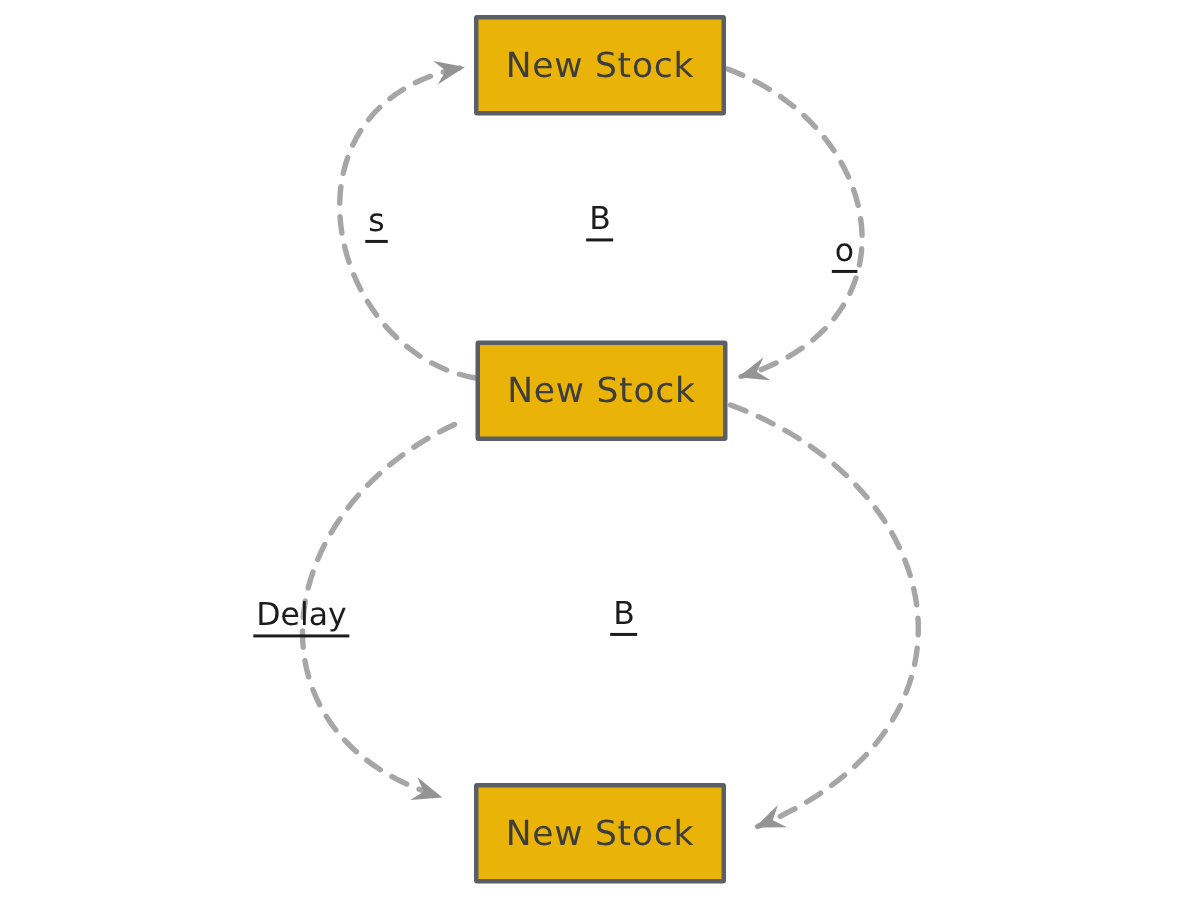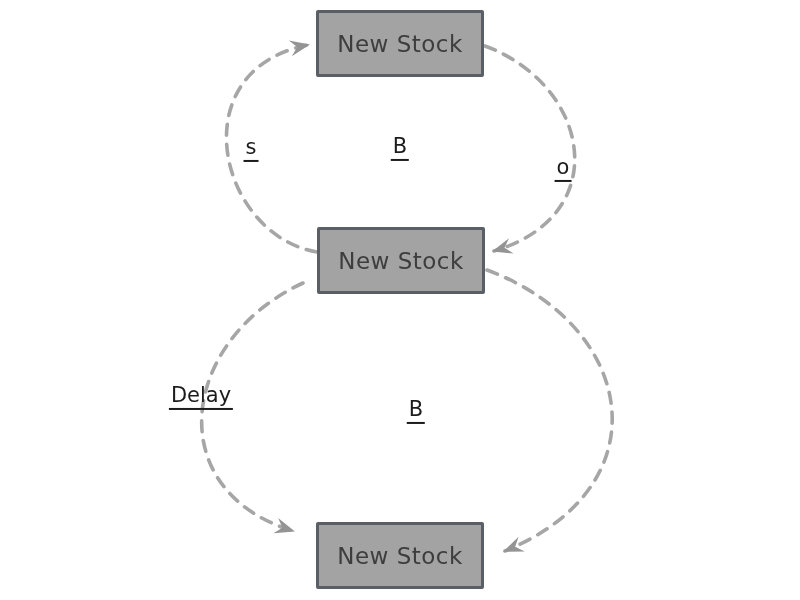--- a/index.html
+++ b/index.html
@@ -21,21 +21,21 @@
     stroke: #a6a6a6;
     stroke-width: 3.6;
     stroke-dasharray: 11 9;
     stroke-linecap: round;
   }
   .node {
     position: absolute;
     width: 168px;
     height: 67px;
     box-sizing: border-box;
-    background: #a3a3a3;
+    background: #eab308;
     border: 3px solid #595f64;
     border-radius: 2px;
     display: flex;
     align-items: center;
     justify-content: center;
     font-size: 23px;
     letter-spacing: 0.5px;
     color: #3d3d3d;
   }
   .node-top    { left: 316px; top: 10px;  }
@@ -47,21 +47,21 @@
     font-size: 21px;
     color: #1c1c1c;
     border-bottom: 2px solid #1c1c1c;
     padding: 0 2px 1px 2px;
     line-height: 1.1;
     white-space: nowrap;
   }
   .label-s       { left: 251px; top: 149px; }
   .label-b-top   { left: 400px; top: 148px; }
   .label-o       { left: 563px; top: 169px; }
-  .label-delay   { left: 201px; top: 397px; }
+  .label-delay   { left: 201px; top: 412px; }
   .label-b-bottom{ left: 416px; top: 411px; }
 </style>
 </head>
 <body>
 
 <div class="canvas">
 
   <svg class="edges-svg" viewBox="0 0 800 600" xmlns="http://www.w3.org/2000/svg">
     <defs>
       <marker id="ah" markerUnits="userSpaceOnUse" markerWidth="26" markerHeight="22" refX="21" refY="11" orient="auto">

